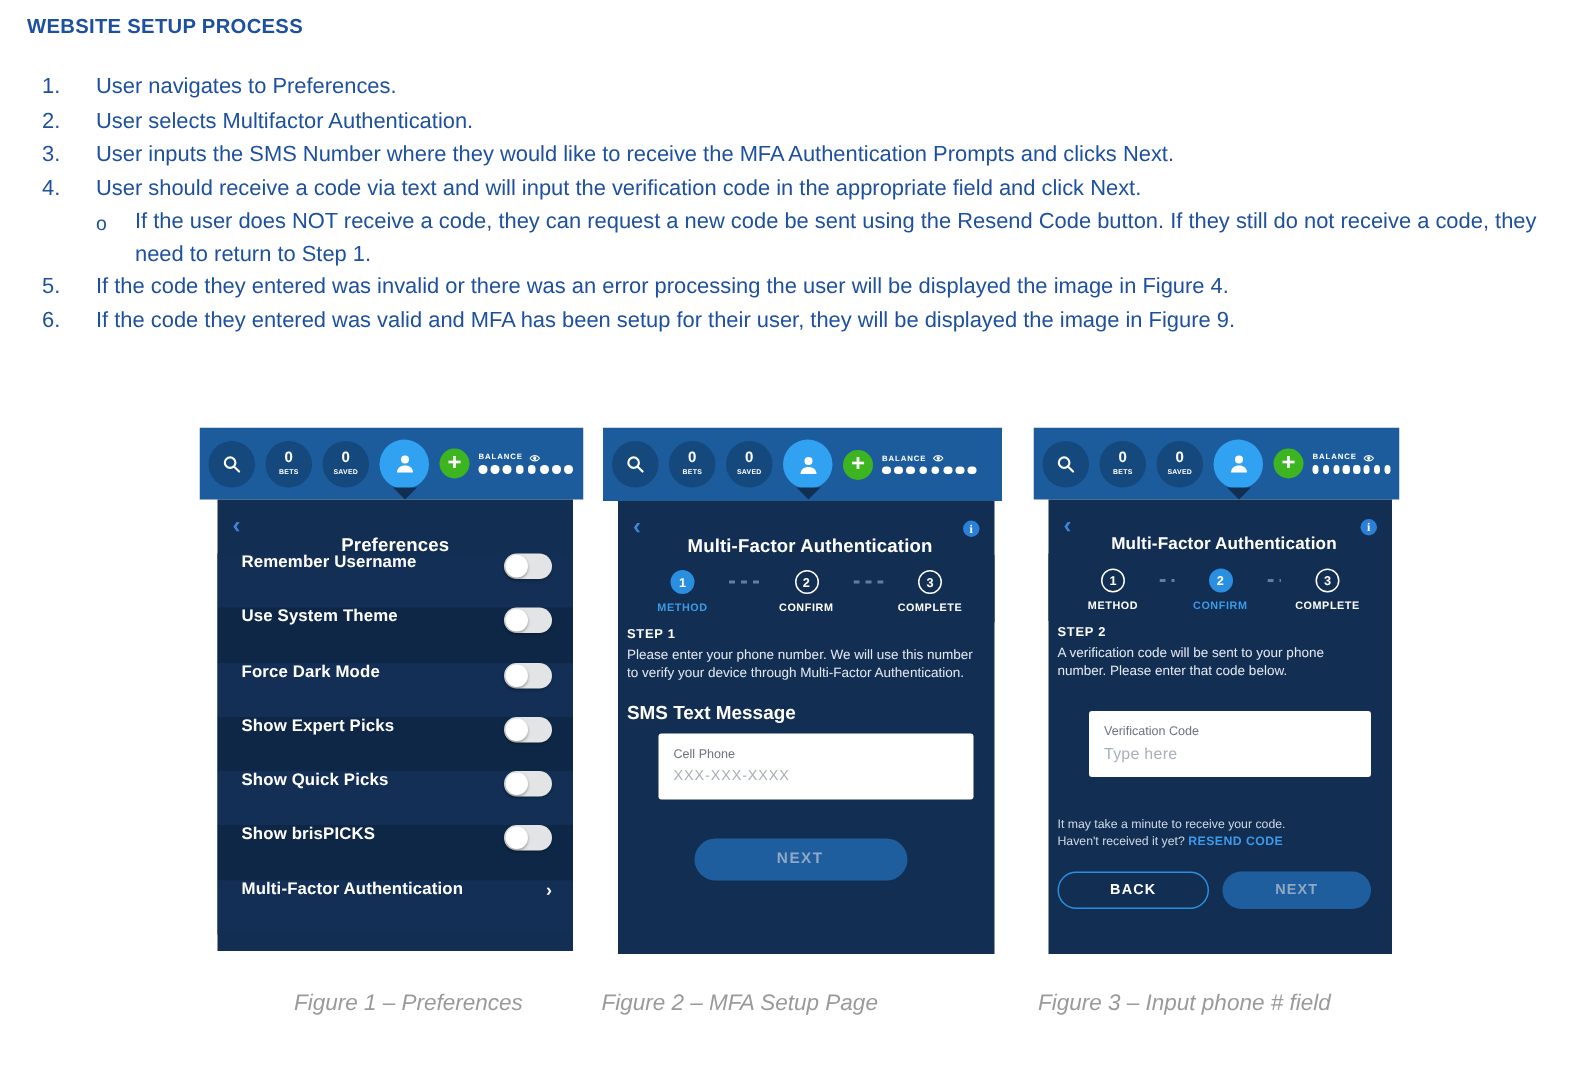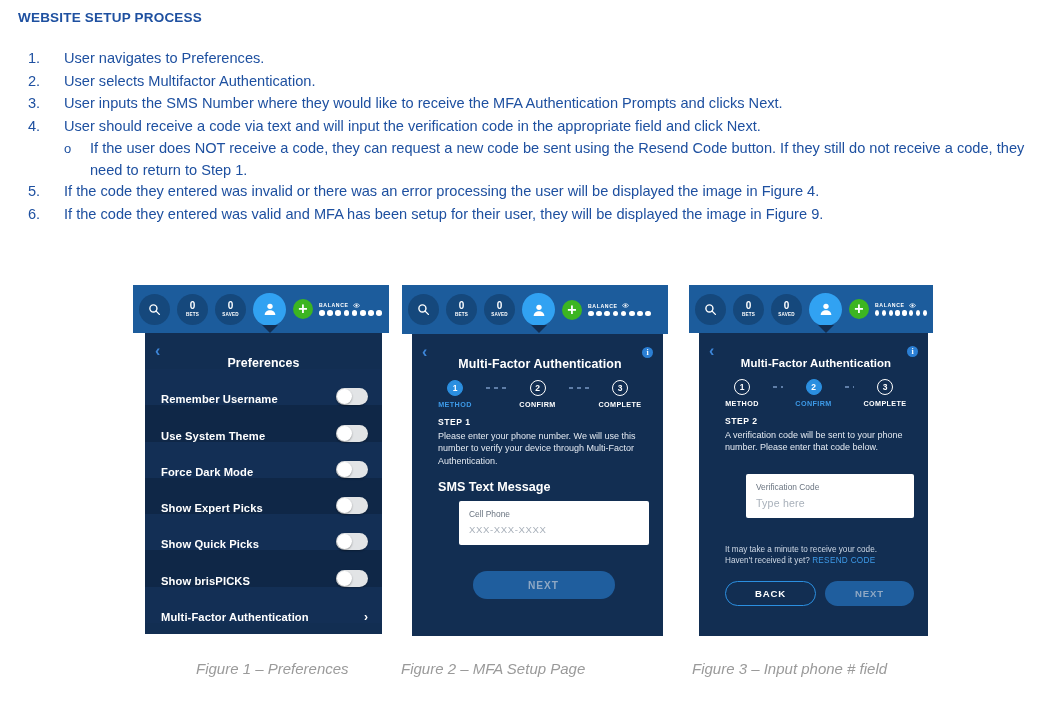--- a/index.html
+++ b/index.html
@@ -229,21 +229,21 @@
     align-items: center;
     justify-content: center;
     flex: 0 0 auto;
     font-family: "Liberation Serif", serif;
   }
   .spacer16 { width: 16px; flex: 0 0 16px; }
 
   
   .pref-row {
     display: flex;
-    align-items: flex-end;
+    align-items: flex-start;
     justify-content: space-between;
     height: 36.3px;
     padding: 0 14px 0 16px;
     box-sizing: border-box;
   }
   .pref-row.odd  { background: #132f55; }
   .pref-row.even { background: #0f2747; }
   .pref-label {
     color: #ffffff;
     font-size: 11.2px;
@@ -319,21 +319,21 @@
   .step-dash {
     flex: 1 1 auto;
     height: 2px;
     margin-top: 7px;
     background-image: linear-gradient(to right, #5f7ea8 0 4px, transparent 4px 8px);
     background-size: 8px 2px;
     background-repeat: repeat-x;
   }
 
   
-  .content { padding: 2px 14px 0 26px; }
+  .content { padding: 2px 14px 0 6px; }
   .step-head {
     color: #ffffff;
     font-size: 8.6px;
     font-weight: bold;
     letter-spacing: 0.5px;
     margin-bottom: 3px;
   }
   .step-desc {
     color: #e3e9f1;
     font-size: 9px;
@@ -387,21 +387,21 @@
     justify-content: center;
   }
   .resend-block {
     margin-top: 26px;
     color: #cfd9e6;
     font-size: 8.2px;
     line-height: 11.4px;
   }
   .resend-link {
     color: #3d9ae8;
-    font-weight: normal;
+    font-weight: bold;
     letter-spacing: 0.3px;
     text-align: right;
   }
   .btn-row-two {
     display: flex;
     gap: 9px;
     margin-top: 14px;
   }
   .btn-back {
     flex: 1;

